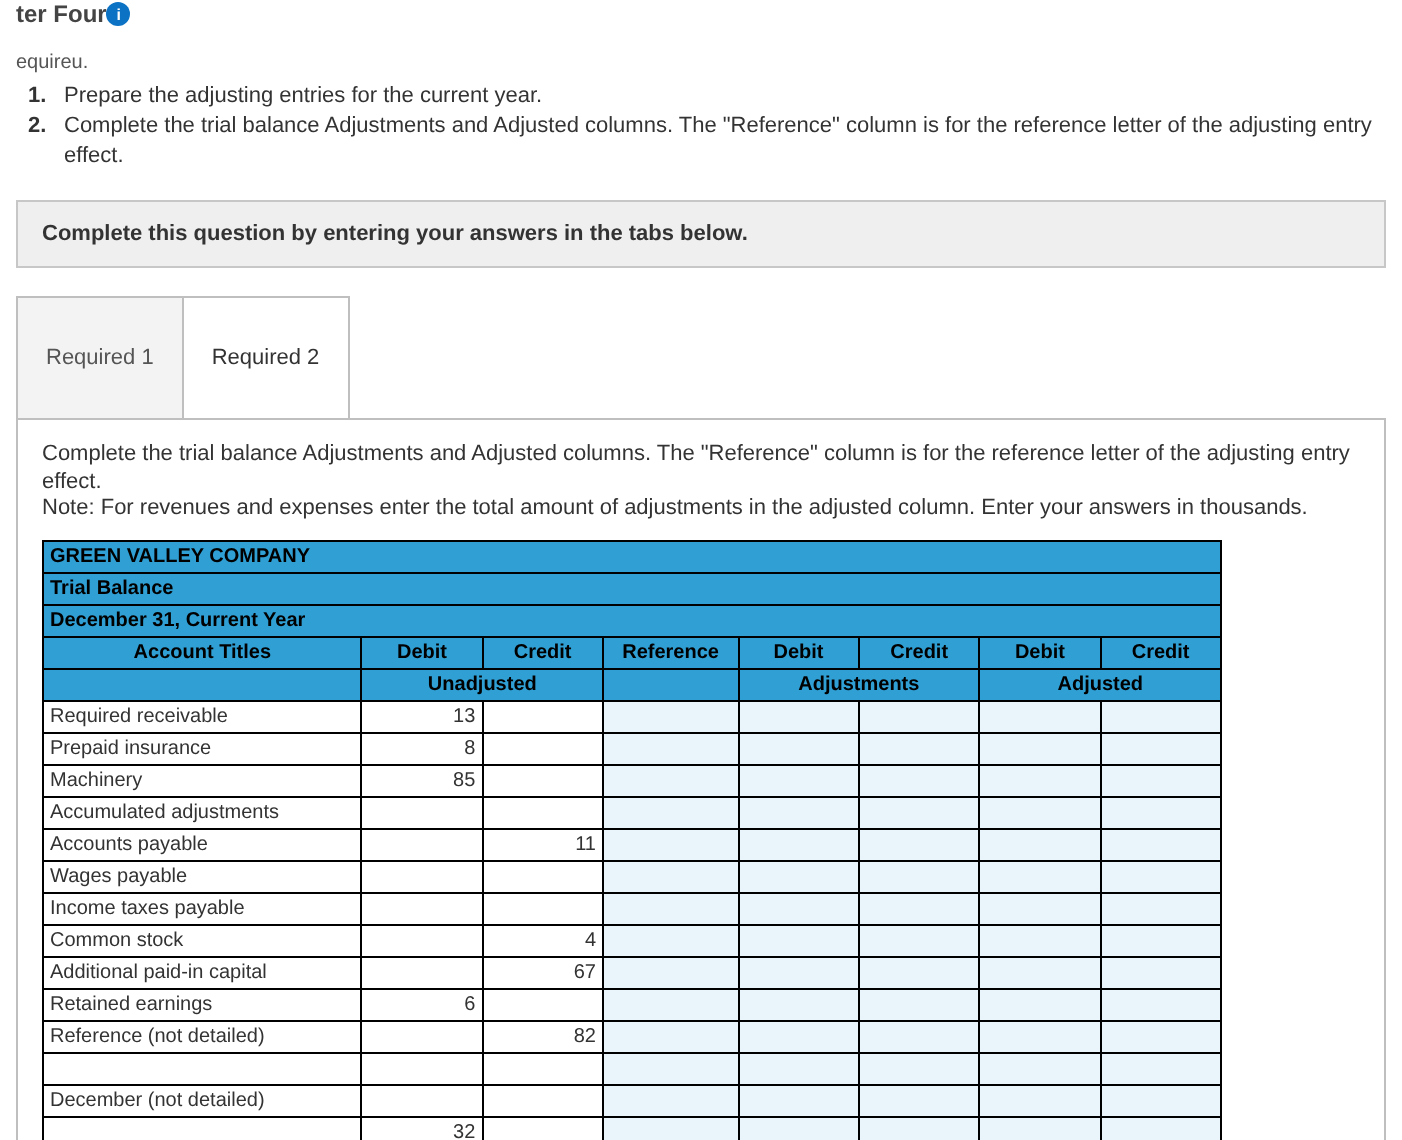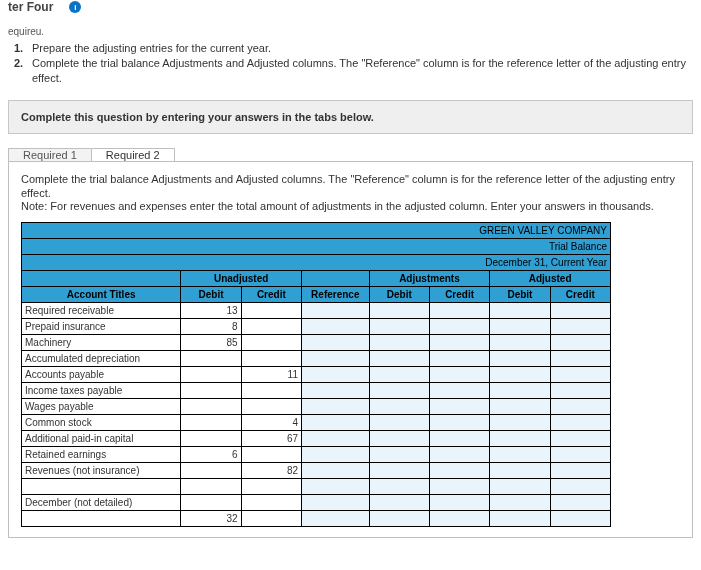--- a/index.html
+++ b/index.html
@@ -1,36 +1,36 @@
 <!DOCTYPE html>
 <html><head>
 <meta charset="utf-8">
 <style>
 *{box-sizing:border-box;margin:0;padding:0}
 body{font-family:Arial,sans-serif;font-size:11px;color:#222;background:#fff;width:701px}
 .hdr{padding:0 8px;font-size:12px;color:#333}
-.hdr .brand{font-weight:bold;color:#444;display:flex;align-items:center;gap:16px}
+.hdr .brand{font-weight:bold;color:#444;display:flex;align-items:center;gap:0}
 .hdr .brand .circle{width:12px;height:12px;border-radius:50%;background:#0b72c4;display:inline-flex;align-items:center;justify-content:center;color:#fff;font-size:8px;font-weight:bold}
 .req-lbl{margin-top:12px;font-size:10px;color:#555}
 .ol-area{margin-top:4px;padding-left:6px}
 .ol-area .item{display:flex;gap:4px;line-height:1.35;font-size:11px;color:#333}
 .ol-area .num{font-weight:bold;min-width:14px}
 .gray-box{border:1px solid #c7c7c7;background:#efefef;margin-top:14px;padding:10px 12px;font-size:11px;font-weight:bold;color:#333}
 .tabs{display:flex;margin-top:14px}
-.tab{border:1px solid #bfbfbf;padding:0 14px;font-size:11px;color:#555;background:#fff;border-bottom:none}
+.tab{border:1px solid #bfbfbf;padding:24px 14px;font-size:11px;color:#555;background:#fff;border-bottom:none}
 .tab+.tab{margin-left:-1px}
 .tab.active{background:#fff;color:#333}
 .tab.inactive{background:#f3f3f3}
 .tab-body{border:1px solid #bfbfbf;padding:10px 12px}
 .tab-body .desc{font-size:11px;color:#333;line-height:1.3}
 .tab-body .note{font-size:11px;color:#333}
 .tb-wrap{margin-top:10px}
 table.tb{border-collapse:collapse;width:590px;font-size:10px}
 table.tb td,table.tb th{border:1px solid #000;padding:1px 3px;height:16px;vertical-align:middle}
-.hd-blue{background:#2f9fd4;text-align:right;font-weight:normal;color:#000}
+.hd-blue{background:#2f9fd4;text-align:left;font-weight:bold;color:#000}
 .hd-blue2{background:#2f9fd4;text-align:center;font-weight:bold;color:#000;font-size:10px}
 .acct{width:132px;background:#fff}
 .num-col{width:50px;text-align:right;background:#fff;padding-right:4px}
 .num-col-in{width:50px;text-align:right;background:#eaf4fb;padding-right:4px}
 .ref-col{width:56px;text-align:right;background:#eaf4fb;padding-right:4px}
 </style>
 </head>
 <body>
 
 <div class="hdr">
@@ -67,36 +67,36 @@
             <tr>
               <td class="hd-blue" colspan="8">GREEN VALLEY COMPANY</td>
             </tr>
         <tr>
               <td class="hd-blue" colspan="8">Trial Balance</td>
             </tr>
         <tr>
               <td class="hd-blue" colspan="8">December 31, Current Year</td>
             </tr>
         <tr>
-          <td class="hd-blue2"></td>
-          <td class="hd-blue2" colspan="2">Unadjusted</td>
-          <td class="hd-blue2"></td>
-          <td class="hd-blue2" colspan="2">Adjustments</td>
-          <td class="hd-blue2" colspan="2">Adjusted</td>
-        </tr>
-        <tr>
           <td class="hd-blue2">Account Titles</td>
           <td class="hd-blue2">Debit</td>
           <td class="hd-blue2">Credit</td>
           <td class="hd-blue2">Reference</td>
           <td class="hd-blue2">Debit</td>
           <td class="hd-blue2">Credit</td>
           <td class="hd-blue2">Debit</td>
           <td class="hd-blue2">Credit</td>
         </tr>
+        <tr>
+          <td class="hd-blue2"></td>
+          <td class="hd-blue2" colspan="2">Unadjusted</td>
+          <td class="hd-blue2"></td>
+          <td class="hd-blue2" colspan="2">Adjustments</td>
+          <td class="hd-blue2" colspan="2">Adjusted</td>
+        </tr>
         </tbody>
           <tbody id="tb-rows">
             <tr>
               <td class="acct">Required receivable</td>
               <td class="num-col">13</td>
               <td class="num-col"></td>
               <td class="ref-col"></td>
               <td class="num-col-in"></td>
               <td class="num-col-in"></td>
               <td class="num-col-in"></td>
@@ -116,51 +116,51 @@
               <td class="acct">Machinery</td>
               <td class="num-col">85</td>
               <td class="num-col"></td>
               <td class="ref-col"></td>
               <td class="num-col-in"></td>
               <td class="num-col-in"></td>
               <td class="num-col-in"></td>
               <td class="num-col-in"></td>
             </tr>
             <tr>
-              <td class="acct">Accumulated depreciation</td>
+              <td class="acct">Accumulated adjustments</td>
               <td class="num-col"></td>
               <td class="num-col"></td>
               <td class="ref-col"></td>
               <td class="num-col-in"></td>
               <td class="num-col-in"></td>
               <td class="num-col-in"></td>
               <td class="num-col-in"></td>
             </tr>
             <tr>
               <td class="acct">Accounts payable</td>
               <td class="num-col"></td>
               <td class="num-col">11</td>
               <td class="ref-col"></td>
               <td class="num-col-in"></td>
               <td class="num-col-in"></td>
               <td class="num-col-in"></td>
               <td class="num-col-in"></td>
             </tr>
             <tr>
+              <td class="acct">Wages payable</td>
+              <td class="num-col"></td>
+              <td class="num-col"></td>
+              <td class="ref-col"></td>
+              <td class="num-col-in"></td>
+              <td class="num-col-in"></td>
+              <td class="num-col-in"></td>
+              <td class="num-col-in"></td>
+            </tr>
+            <tr>
               <td class="acct">Income taxes payable</td>
-              <td class="num-col"></td>
-              <td class="num-col"></td>
-              <td class="ref-col"></td>
-              <td class="num-col-in"></td>
-              <td class="num-col-in"></td>
-              <td class="num-col-in"></td>
-              <td class="num-col-in"></td>
-            </tr>
-            <tr>
-              <td class="acct">Wages payable</td>
               <td class="num-col"></td>
               <td class="num-col"></td>
               <td class="ref-col"></td>
               <td class="num-col-in"></td>
               <td class="num-col-in"></td>
               <td class="num-col-in"></td>
               <td class="num-col-in"></td>
             </tr>
             <tr>
               <td class="acct">Common stock</td>
@@ -186,21 +186,21 @@
               <td class="acct">Retained earnings</td>
               <td class="num-col">6</td>
               <td class="num-col"></td>
               <td class="ref-col"></td>
               <td class="num-col-in"></td>
               <td class="num-col-in"></td>
               <td class="num-col-in"></td>
               <td class="num-col-in"></td>
             </tr>
             <tr>
-              <td class="acct">Revenues (not insurance)</td>
+              <td class="acct">Reference (not detailed)</td>
               <td class="num-col"></td>
               <td class="num-col">82</td>
               <td class="ref-col"></td>
               <td class="num-col-in"></td>
               <td class="num-col-in"></td>
               <td class="num-col-in"></td>
               <td class="num-col-in"></td>
             </tr>
             <tr>
               <td class="acct"></td>

